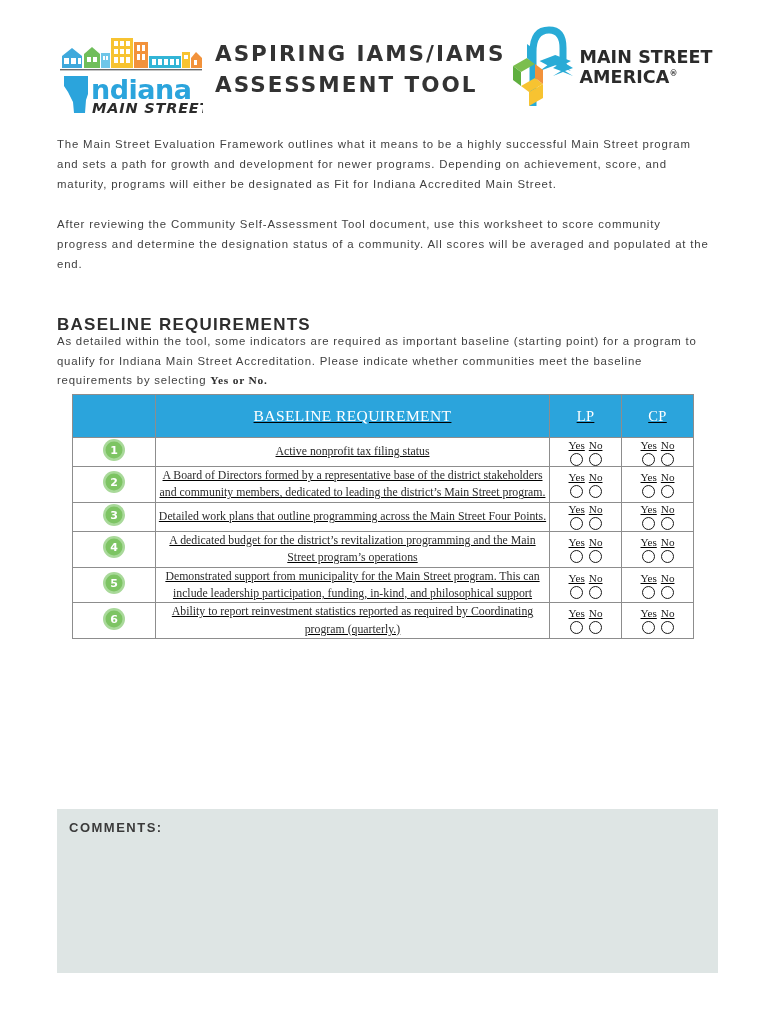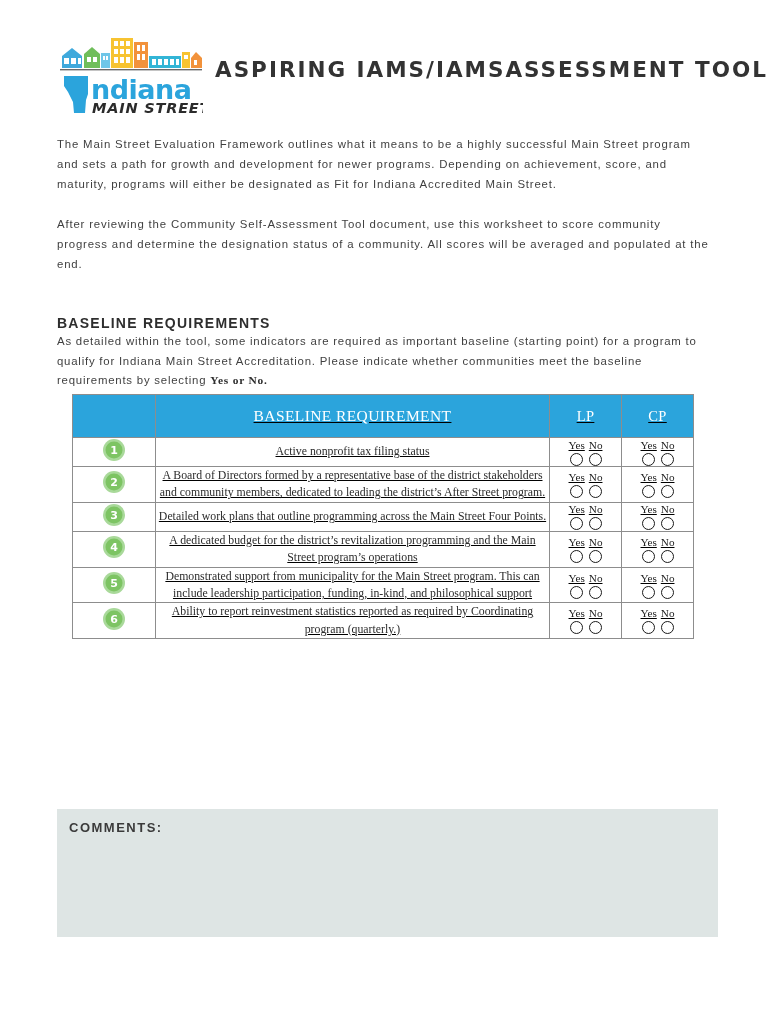--- a/index.html
+++ b/index.html
@@ -17,21 +17,21 @@
     position: absolute; left: 58px; top: 18px;
     width: 660px; height: 100px;
     display: flex; align-items: center;
   }
   .logo-indiana { width: 145px; height: 96px; position: relative; flex: 0 0 auto; }
   .logo-indiana svg { display:block; }
 
   .title-block {
     flex: 0 0 auto;
     margin-left: 12px;
-    display: flex; flex-direction: row; justify-content: center;
+    display: flex; flex-direction: column; justify-content: center;
     padding-top: 4px;
   }
   .title-line {
     font-family: "DejaVu Sans", sans-serif;
     font-weight: bold;
     font-size: 21.5px;
     letter-spacing: 2.0px;
     color: #333333;
     line-height: 1.42;
     white-space: nowrap;
@@ -58,21 +58,21 @@
     letter-spacing: 0.82px;
     line-height: 20.2px;
     color: #3f3f3f;
   }
   .intro p { margin: 0 0 19px 0; }
   .intro p:last-child { margin-bottom: 4px; }
 
   
   .baseline-head {
     position: absolute; left: 57px; top: 315px; width: 660px;
-    font-size: 14px; font-weight: bold;
+    font-size: 17px; font-weight: bold;
     letter-spacing: 1.25px;
     color: #2e2e2e;
   }
   .baseline-sub {
     position: absolute; left: 57px; top: 332px; width: 662px;
     font-size: 11.4px;
     letter-spacing: 0.78px;
     line-height: 19.6px;
     color: #3f3f3f;
   }
@@ -126,21 +126,21 @@
     font-size: 11.2px; color:#222; line-height: 13px; margin-bottom:1px;
   }
   .radio {
     width: 13px; height: 13px; border-radius: 50%;
     border: 1.6px solid #1b1b1b; background: #fff;
   }
 
   
   .comments {
     position: absolute; left: 57px; top: 809px;
-    width: 661px; height: 128px;
+    width: 661px; height: 164px;
     background: #DEE5E4;
   }
   .comments-label {
     position: absolute; left: 12px; top: 11px;
     font-size: 13px; font-weight: bold;
     letter-spacing: 1.5px; color: #3a3a3a;
   }
 </style>
 </head>
 <body>
@@ -296,21 +296,21 @@
                 </div>
               </div>
             </td>
           </tr>
           <tr>
             <td class="numcell"><span class="badge"><svg width="24" height="24" viewBox="0 0 24 24">
                   <circle cx="12" cy="12" r="11" fill="#A9D99A"></circle>
                   <circle cx="12" cy="12" r="8.5" fill="#7DC463"></circle>
                   <text x="12" y="16.2" text-anchor="middle" font-family="DejaVu Sans, sans-serif" font-size="11" font-weight="bold" fill="#ffffff">2</text>
                 </svg></span></td>
-            <td class="reqcell">A Board of Directors formed by a representative base of the district stakeholders and community members, dedicated to leading the district’s After Street program.</td>
+            <td class="reqcell">A Board of Directors formed by a representative base of the district stakeholders and community members, dedicated to leading the district’s Main Street program.</td>
             <td class="optcell">
               <div class="yn">
                 <div class="yn-col">
                   <span class="yn-label">Yes</span>
                   <span class="radio"></span>
                 </div>
                 <div class="yn-col">
                   <span class="yn-label">No</span>
                   <span class="radio"></span>
                 </div>

